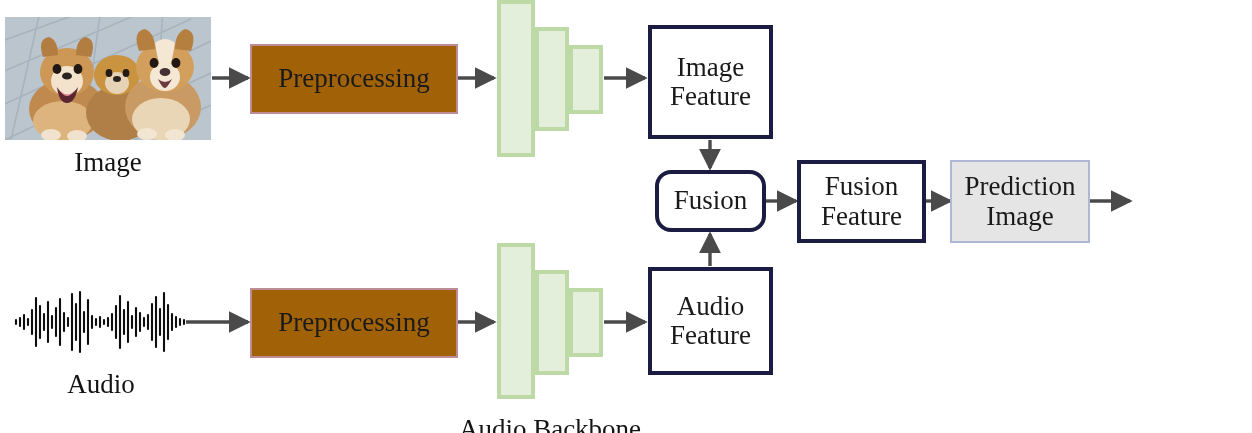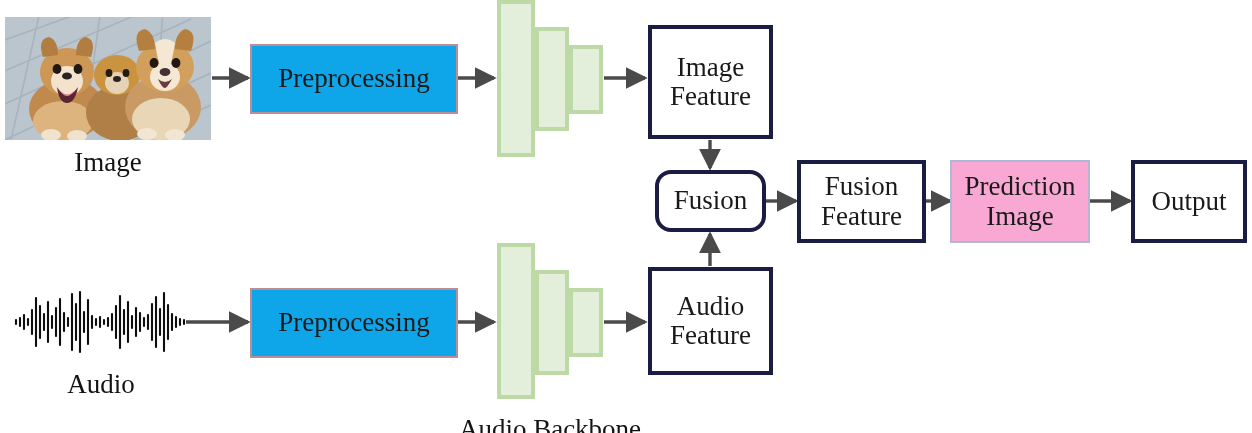--- a/index.html
+++ b/index.html
@@ -28,25 +28,25 @@
     box-sizing: border-box;
     line-height: 1.08;
     color: #1a1a1a;
   }
   .node-dark {
     border: 4px solid #1b1c42;
     background: #ffffff;
   }
   .node-pink {
     border: 2px solid #bd8c94;
-    background: #0ea5e9;
+    background: #a16207;
   }
   .node-blue {
     border: 2px solid #aeb7d6;
-    background: #f9a8d4;
+    background: #e5e5e5;
     align-items: center;
   }
   .node-rounded {
     border: 4px solid #1b1c42;
     background: #ffffff;
     border-radius: 16px;
   }
 
   
   .bar {
@@ -265,17 +265,14 @@
   <div class="node node-dark" style="left:797px; top:160px; width:129px; height:83px; font-size:27px; flex-direction:column;">
     <span>Fusion</span>
     <span>Feature</span>
   </div>
 
   <div class="node node-blue" style="left:950px; top:160px; width:140px; height:83px; font-size:27px; flex-direction:column;">
     <span>Prediction</span>
     <span>Image</span>
   </div>
 
-  <div class="node node-dark" style="left:1131px; top:160px; width:116px; height:83px; font-size:27px;">
-    <span>Output</span>
-  </div>
 
 </div>
 
 </body></html>

